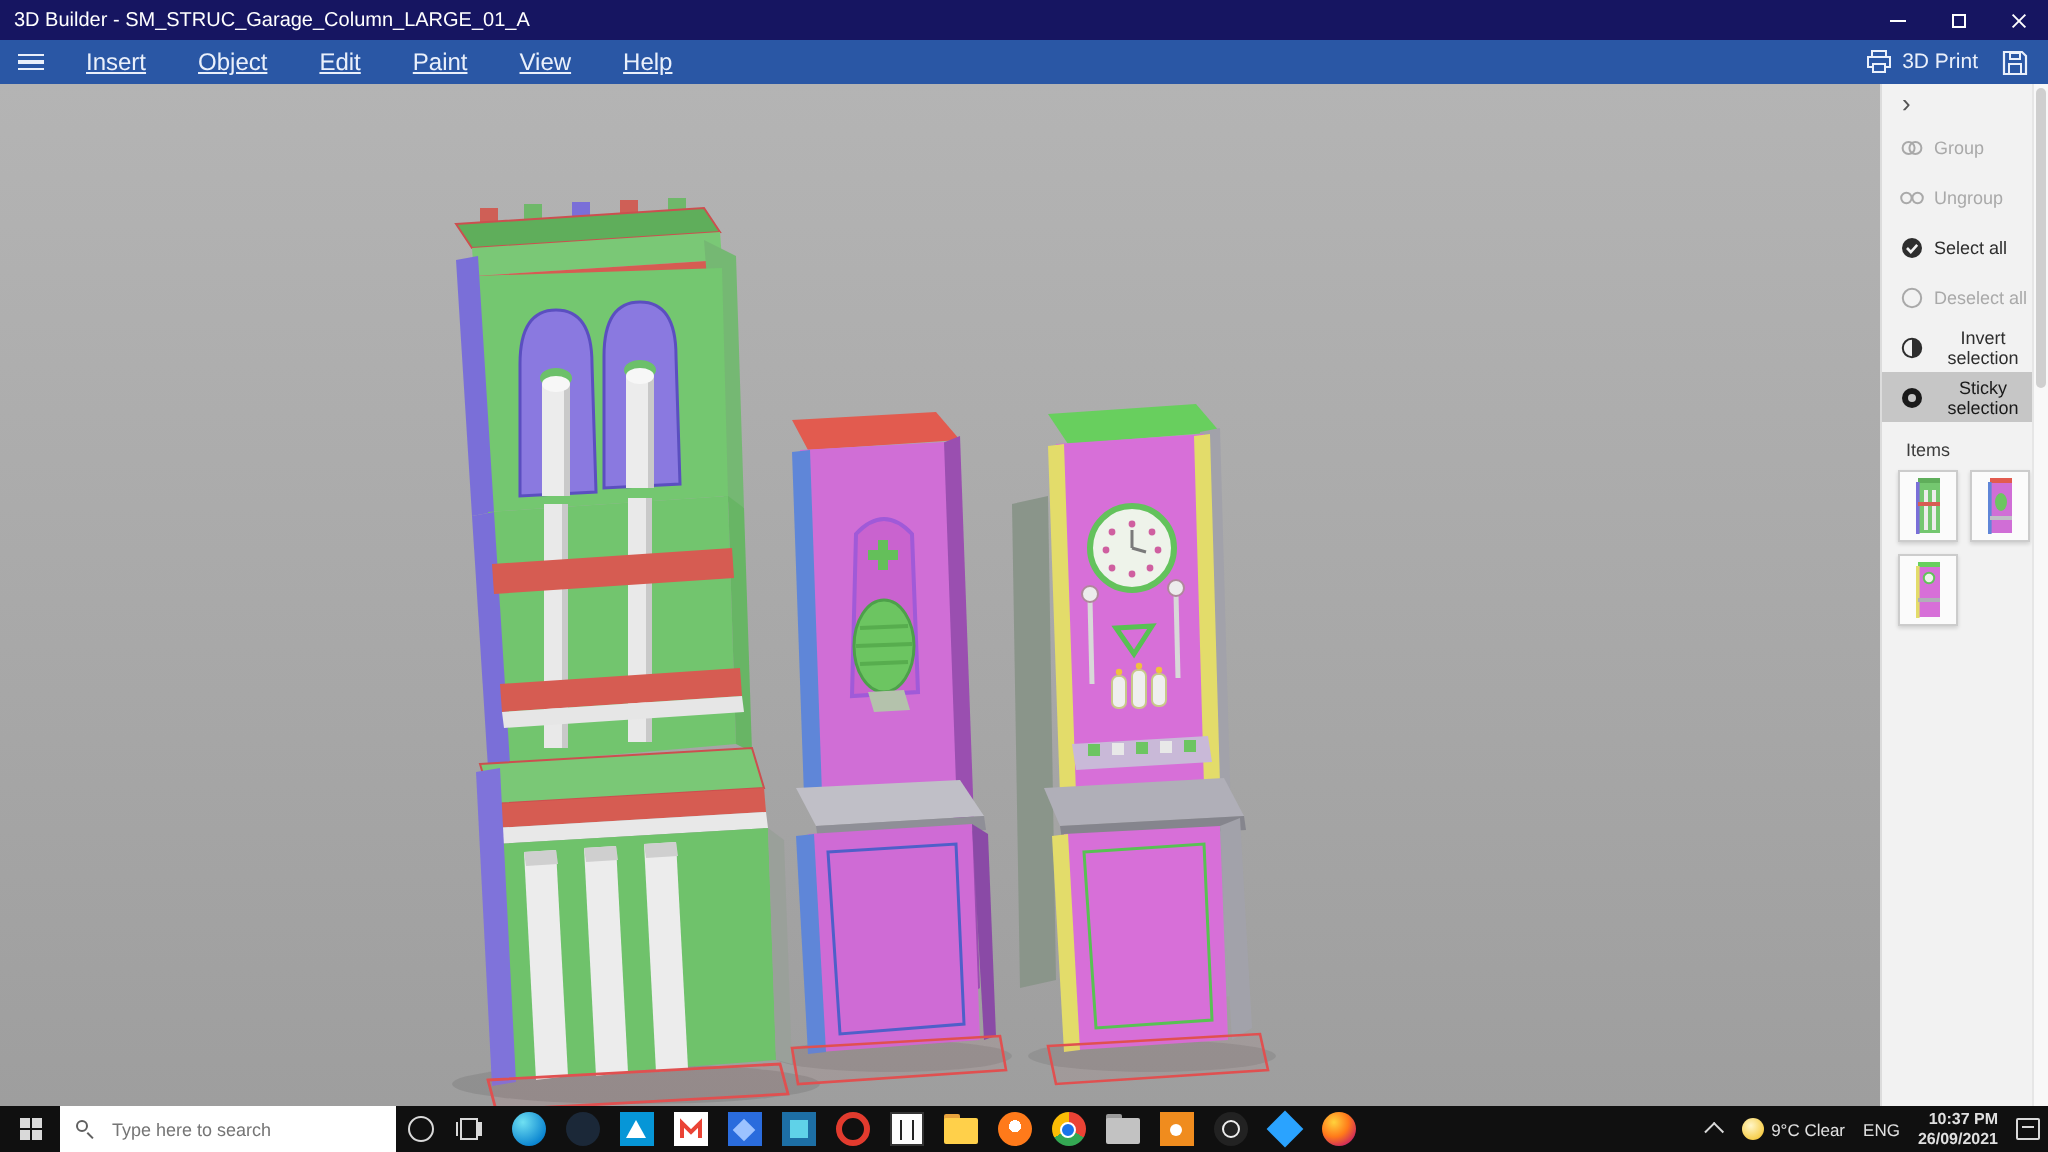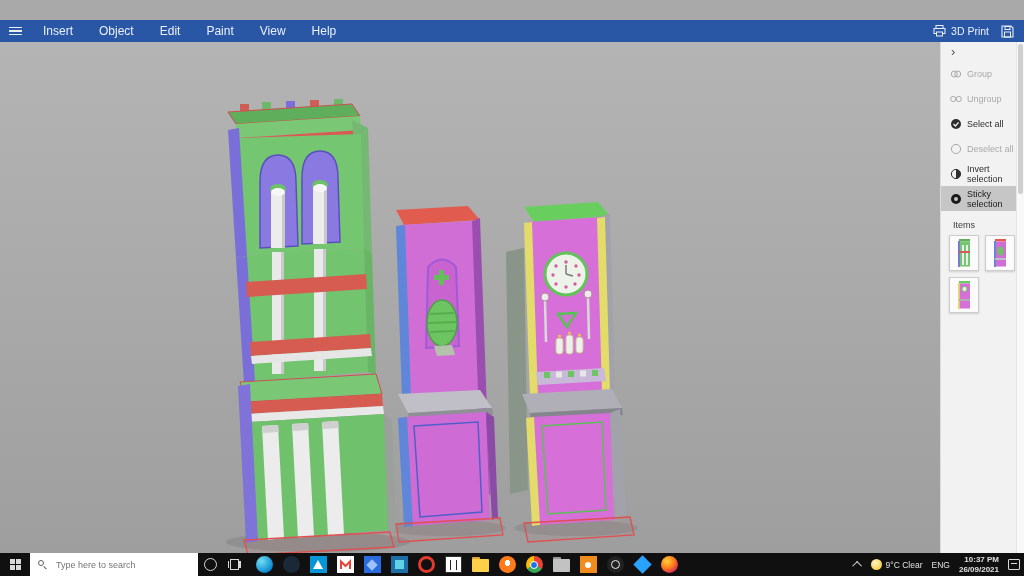--- a/index.html
+++ b/index.html
@@ -17,35 +17,35 @@
   .close-glyph i { position:absolute; left:0; top:4px; width:9px; height:1px; background:#fff; }
   .close-glyph i:first-child { transform:rotate(45deg); }
   .close-glyph i:last-child { transform:rotate(-45deg); }
 
   
   .menubar { position:absolute; left:0; top:20px; width:1024px; height:22px; background:#2a57a5; color:#eaf0fb;
     display:flex; align-items:center; font-size:12px; }
   .hamburger { width:30px; display:flex; flex-direction:column; gap:2px; align-items:center; padding:0 8px; cursor:pointer; }
   .hamburger i { display:block; width:13px; height:1.5px; background:#eaf0fb; }
   .menus { display:flex; align-items:center; }
-  .menu-item { padding:3px 13px; cursor:pointer; }
+  .menu-item { padding:3px 13px; cursor:pointer;text-decoration:underline; }
   .menubar-right { margin-left:auto; display:flex; align-items:center; gap:12px; padding-right:10px; }
   .print-btn { display:flex; align-items:flex-end; gap:5px; font-size:10.5px; cursor:pointer; }
   .save-btn { display:flex; align-items:center; cursor:pointer; }
 
   
   .workspace { position:absolute; left:0; top:42px; width:1024px; height:511px; }
   .viewport { position:absolute; left:0; top:0; right:84px; bottom:0;
     background:linear-gradient(180deg,#b4b4b4 0%, #a8a8a8 55%, #9e9e9e 100%); overflow:hidden; }
   .viewport svg { display:block; }
 
   
   .sidebar { position:absolute; right:0; top:0; width:84px; bottom:0; background:#f2f2f2; border-left:1px solid #dcdcdc; }
   .panel-collapse { font-size:13px; color:#555; padding:4px 0 3px 10px; cursor:pointer; line-height:12px; }
-  .tool { height:25px; display:flex; align-items:center; gap:5px; padding-left:9px; font-size:9px; cursor:pointer; width:75px; }
+  .tool { height:25px; display:flex; align-items:center; gap:5px; padding-left:9px; font-size:9px; cursor:pointer; width:75px;text-align:center; }
   .tool.disabled { color:#a9a9a9; }
   .tool.enabled { color:#2e2e2e; }
   .tool.active { color:#1a1a1a; background:#c6c6c6; }
   .ti { flex:0 0 auto; }
   .items-header { font-size:9px; color:#3c3c3c; padding:9px 0 5px 12px; }
   .thumbs { display:flex; flex-wrap:wrap; gap:6px; padding-left:8px; width:80px; }
   .thumb { width:30px; height:36px; background:#fbfbfb; border:1px solid #cccccc; box-shadow:0 1px 2px rgba(0,0,0,.15);
     display:flex; align-items:center; justify-content:center; cursor:pointer; }
   .panel-scrollbar { position:absolute; right:0; top:0; bottom:0; width:8px; background:#f8f8f8; border-left:1px solid #e6e6e6; }
   .panel-thumb { position:absolute; right:1px; top:2px; width:5px; height:150px; background:#cfcfcf; border-radius:3px; }
@@ -110,20 +110,37 @@
   .lang { cursor:pointer; }
   .clock { text-align:right; line-height:9.5px; font-size:8px; cursor:pointer;font-weight:bold; }
   .action-center { position:relative; width:12px; height:11px; border:1.2px solid #d9d9d9; border-radius:1px; cursor:pointer; }
   .action-center i { position:absolute; left:2px; top:3px; width:6px; height:1px; background:#d9d9d9; }
 </style>
 </head>
 <body>
 
 <div class="screen">
 
+  <div class="titlebar">
+    <span>3D Builder  - SM_STRUC_Garage_Column_LARGE_01_A</span>
+    <div class="win-controls">
+      <div class="wc">
+          <span class="min-glyph"></span>
+        </div>
+      <div class="wc">
+          <span class="max-glyph"></span>
+        </div>
+      <div class="wc">
+          <span class="close-glyph">
+            <i></i>
+            <i></i>
+          </span>
+        </div>
+    </div>
+  </div>
 
   <div class="menubar">
     <div class="hamburger">
         <i></i>
         <i></i>
         <i></i>
       </div>
     <nav class="menus">
       <span class="menu-item">Insert</span>
       <span class="menu-item">Object</span>

